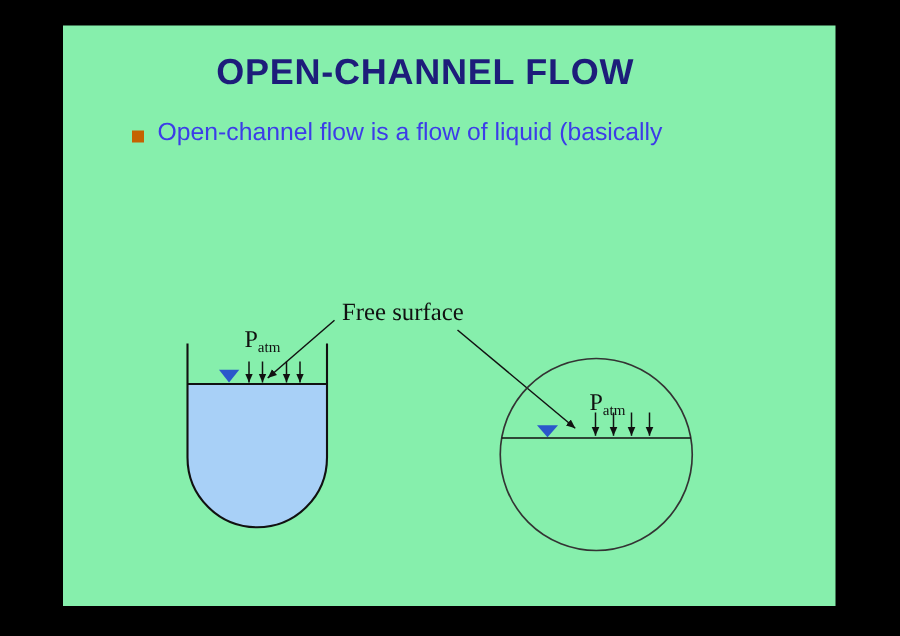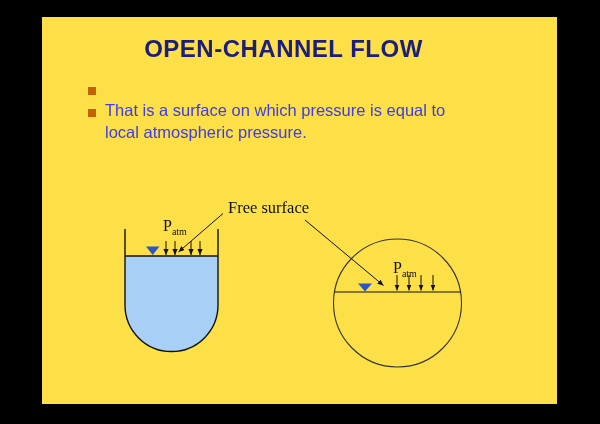--- a/index.html
+++ b/index.html
@@ -6,21 +6,21 @@
   body {
     width:600px; height:424px;
     background:#000;
     position:relative;
     overflow:hidden;
     font-family:"Liberation Sans", sans-serif;
   }
   .slide {
     position:absolute; left:42px; top:17px;
     width:515px; height:387px;
-    background:#fde047;
+    background:#86efac;
   }
   .title {
     position:absolute; top:18px; left:0; width:100%;
     box-sizing:border-box; padding-right:32px;
     margin:0;
     text-align:center;
     font-size:24px; font-weight:bold;
     letter-spacing:0.5px;
     color:#1d1d7a;
   }
@@ -49,28 +49,21 @@
 <body>
 
 <div class="slide">
 
   <h1 class="title">OPEN-CHANNEL FLOW</h1>
 
   <ul class="bullets">
     <li class="bullet">
       <span class="sq"></span>
       <div class="btext">
-        <br>
-      </div>
-    </li>
-    <li class="bullet">
-      <span class="sq"></span>
-      <div class="btext">
-        <span>That is a surface on which pressure is equal to</span><br>
-        <span>local atmospheric pressure.</span>
+        <span>Open-channel flow is a flow of liquid (basically</span><br>
       </div>
     </li>
   </ul>
 
   <svg class="diagram" width="515" height="387" viewBox="0 0 515 387">
     <defs>
       <marker id="arr" markerUnits="userSpaceOnUse" markerWidth="7" markerHeight="6" refX="6" refY="3" orient="auto">
         <path d="M0,0.4 L6,3 L0,5.6 Z" fill="#111111"></path>
       </marker>
     </defs>

